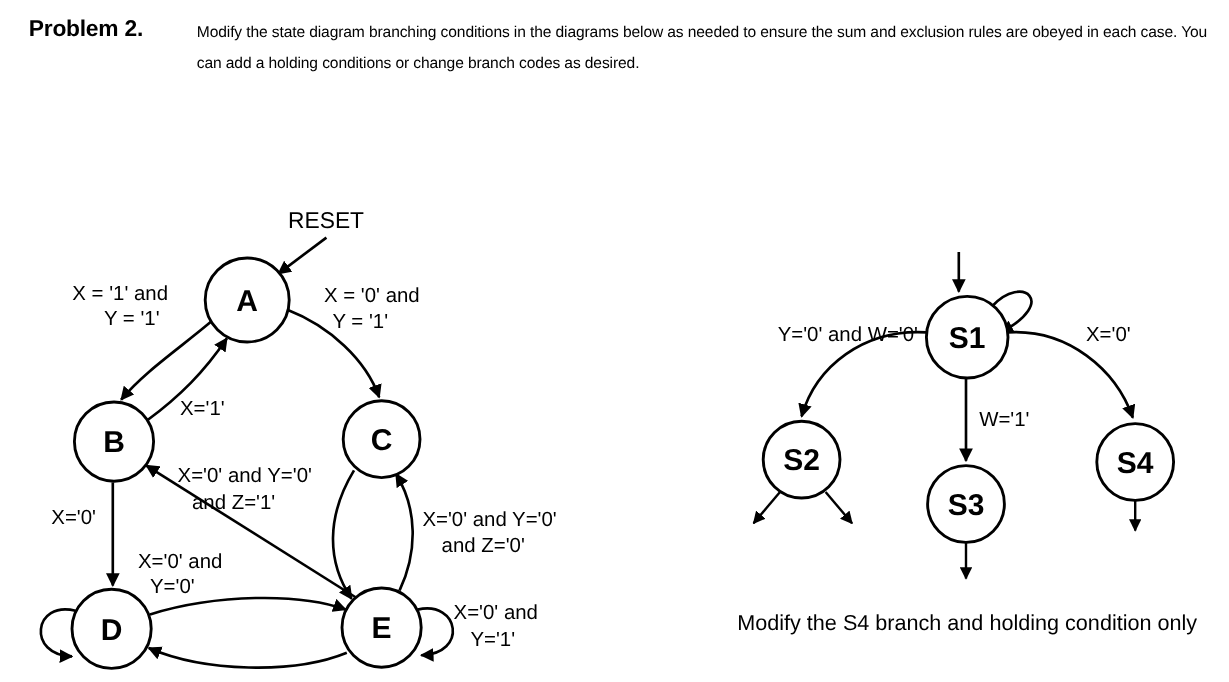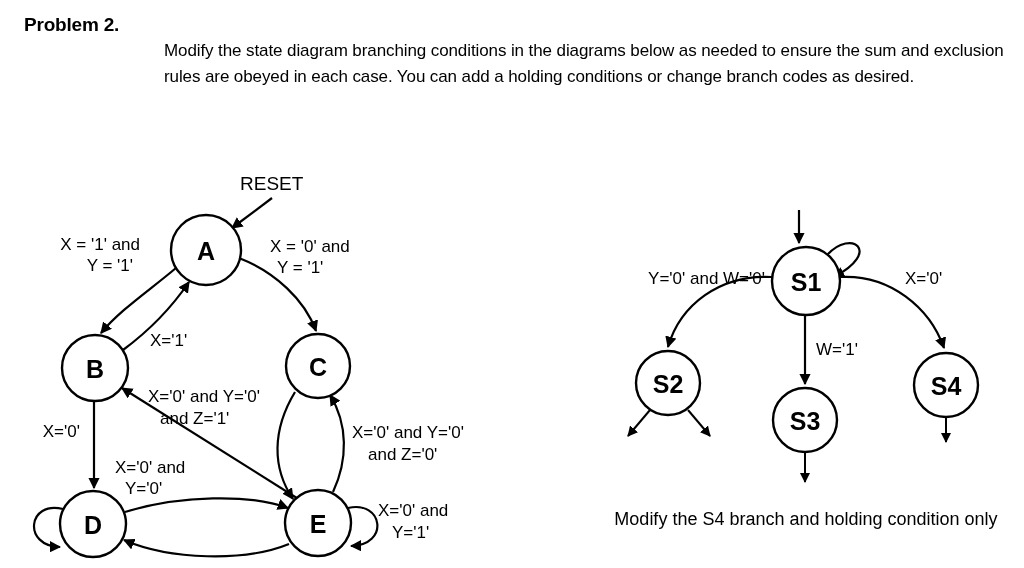--- a/index.html
+++ b/index.html
@@ -25,24 +25,23 @@
     left:0; top:4px;
     font-weight:bold;
     font-size:19px;
     letter-spacing:-0.2px;
     white-space:nowrap;
   }
   .prob-body{
     position:absolute;
     left:140px; top:4px;
     width:850px;
-    font-size:17px;
+    font-size:13px;
     line-height:26px;
     letter-spacing:-0.1px;
-    margin-top:24px;
   }
 
   
   #canvas{position:absolute;left:0;top:0;width:1024px;height:568px;}
 
   .node-circle{fill:#ffffff;stroke:#000000;stroke-width:2.4;}
   .node-label{
     font-family:"Liberation Sans", sans-serif;
     font-weight:bold;
     font-size:25px;

